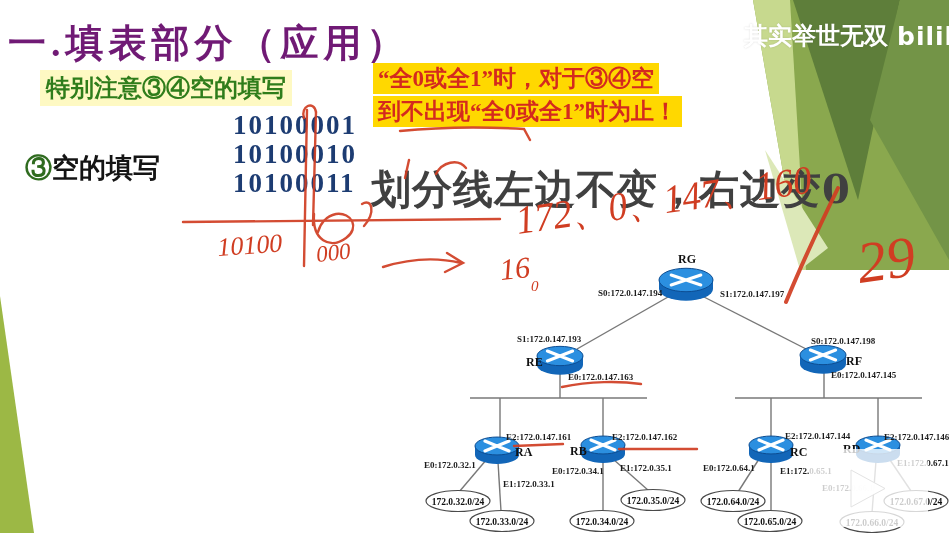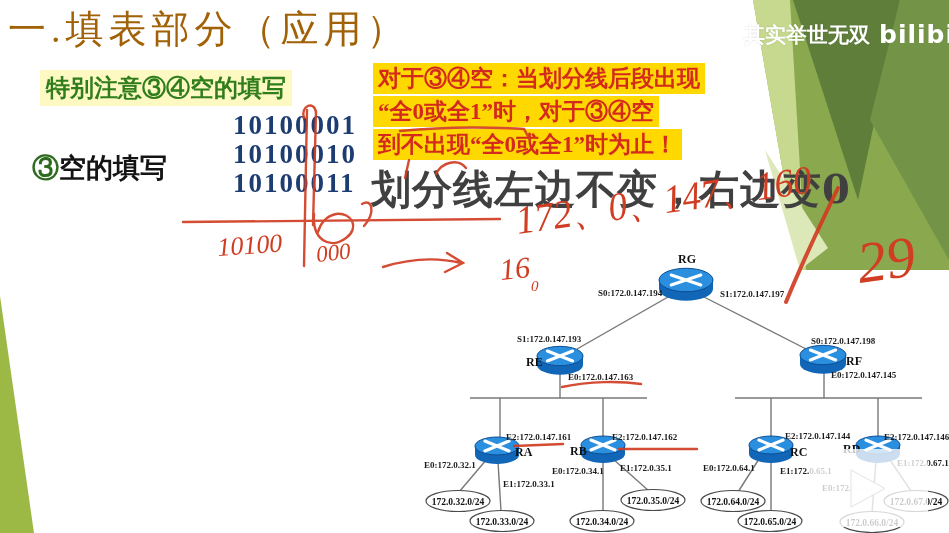--- a/index.html
+++ b/index.html
@@ -1,35 +1,35 @@
 <!DOCTYPE html>
 <html><head>
 <meta charset="utf-8">
 <style>
   html,body{margin:0;padding:0;}
   body{font-family:"Liberation Sans",sans-serif;}
   .stage{position:relative;width:949px;height:533px;background:#ffffff;overflow:hidden;}
   .layer{position:absolute;left:0;top:0;width:949px;height:533px;pointer-events:none;}
   .abs{position:absolute;}
-  .slide-title{left:8px;top:4px;font-size:38px;font-weight:normal;color:#a16207;
+  .slide-title{left:8px;top:18px;font-size:38px;font-weight:bold;color:#701a75;
     letter-spacing:5px;font-family:"Liberation Serif",serif;white-space:nowrap;}
   .note-left{left:40px;top:70px;background:#fef9c3;color:#2f7d1b;font-weight:bold;
     font-size:24px;padding:2px 6px;font-family:"Liberation Serif",serif;white-space:nowrap;}
   .note-right{left:373px;top:63px;font-family:"Liberation Serif",serif;}
   .note-right .ln{display:table;background:#ffd800;color:#d42a1e;font-weight:bold;
     font-size:23px;line-height:29px;padding:1px 5px;margin-bottom:2px;white-space:nowrap;}
-  .blank3{left:32px;top:150px;font-size:27px;font-weight:bold;color:#141414;
+  .blank3{left:25px;top:150px;font-size:27px;font-weight:bold;color:#141414;
     font-family:"Liberation Serif",serif;white-space:nowrap;}
   .blank3 .circ{color:#2f6b1f;}
   .binary{left:217px;top:111px;font-family:"Liberation Serif",serif;font-weight:bold;
     font-size:27px;line-height:29px;color:#1d3c72;letter-spacing:2px;margin-left:16px;}
   .rule-hand{left:371px;top:162px;font-size:40px;color:#404040;letter-spacing:1px;
     font-family:"DejaVu Serif",serif;white-space:nowrap;font-weight:bold;}
   .watermark{left:744px;top:20px;display:flex;align-items:center;gap:9px;color:#fff;white-space:nowrap;}
-  .watermark .uname{font-size:21px;font-weight:bold;text-shadow:0 0 2px rgba(0,0,0,.15);}
+  .watermark .uname{font-size:24px;font-weight:bold;text-shadow:0 0 2px rgba(0,0,0,.15);}
   .watermark .blogo{font-size:25px;font-weight:bold;letter-spacing:1px;font-family:"DejaVu Sans",sans-serif;}
   .play-overlay{left:809px;top:449px;width:119px;height:78px;background:rgba(255,255,255,.78);
     border-radius:16px;pointer-events:auto;cursor:pointer;}
   svg text{font-family:"Liberation Serif",serif;}
 </style>
 </head>
 <body>
 
 <div class="stage">
 
@@ -41,21 +41,20 @@
     <polygon points="753,0 790,0 806,270 800,270" fill="#c7d98e"></polygon>
     <polygon points="765,150 800,270 828,248" fill="#dce8b8"></polygon>
     <path d="M738,40 L770,270" stroke="#ffffff" stroke-width="2" fill="none"></path>
   </svg>
 
   <div class="abs slide-title">一.填表部分（应用）</div>
 
   <div class="abs note-left">特别注意③④空的填写</div>
 
   <div class="abs note-right">
-    <div class="ln">对于③④空：当划分线后段出现</div>
     <div class="ln">“全0或全1”时，对于③④空</div>
     <div class="ln">到不出现“全0或全1”时为止！</div>
   </div>
 
   <div class="abs blank3">
     <span class="circ">③</span><span>空的填写</span>
   </div>
 
   <div class="abs binary">
     <div>10100001</div>

